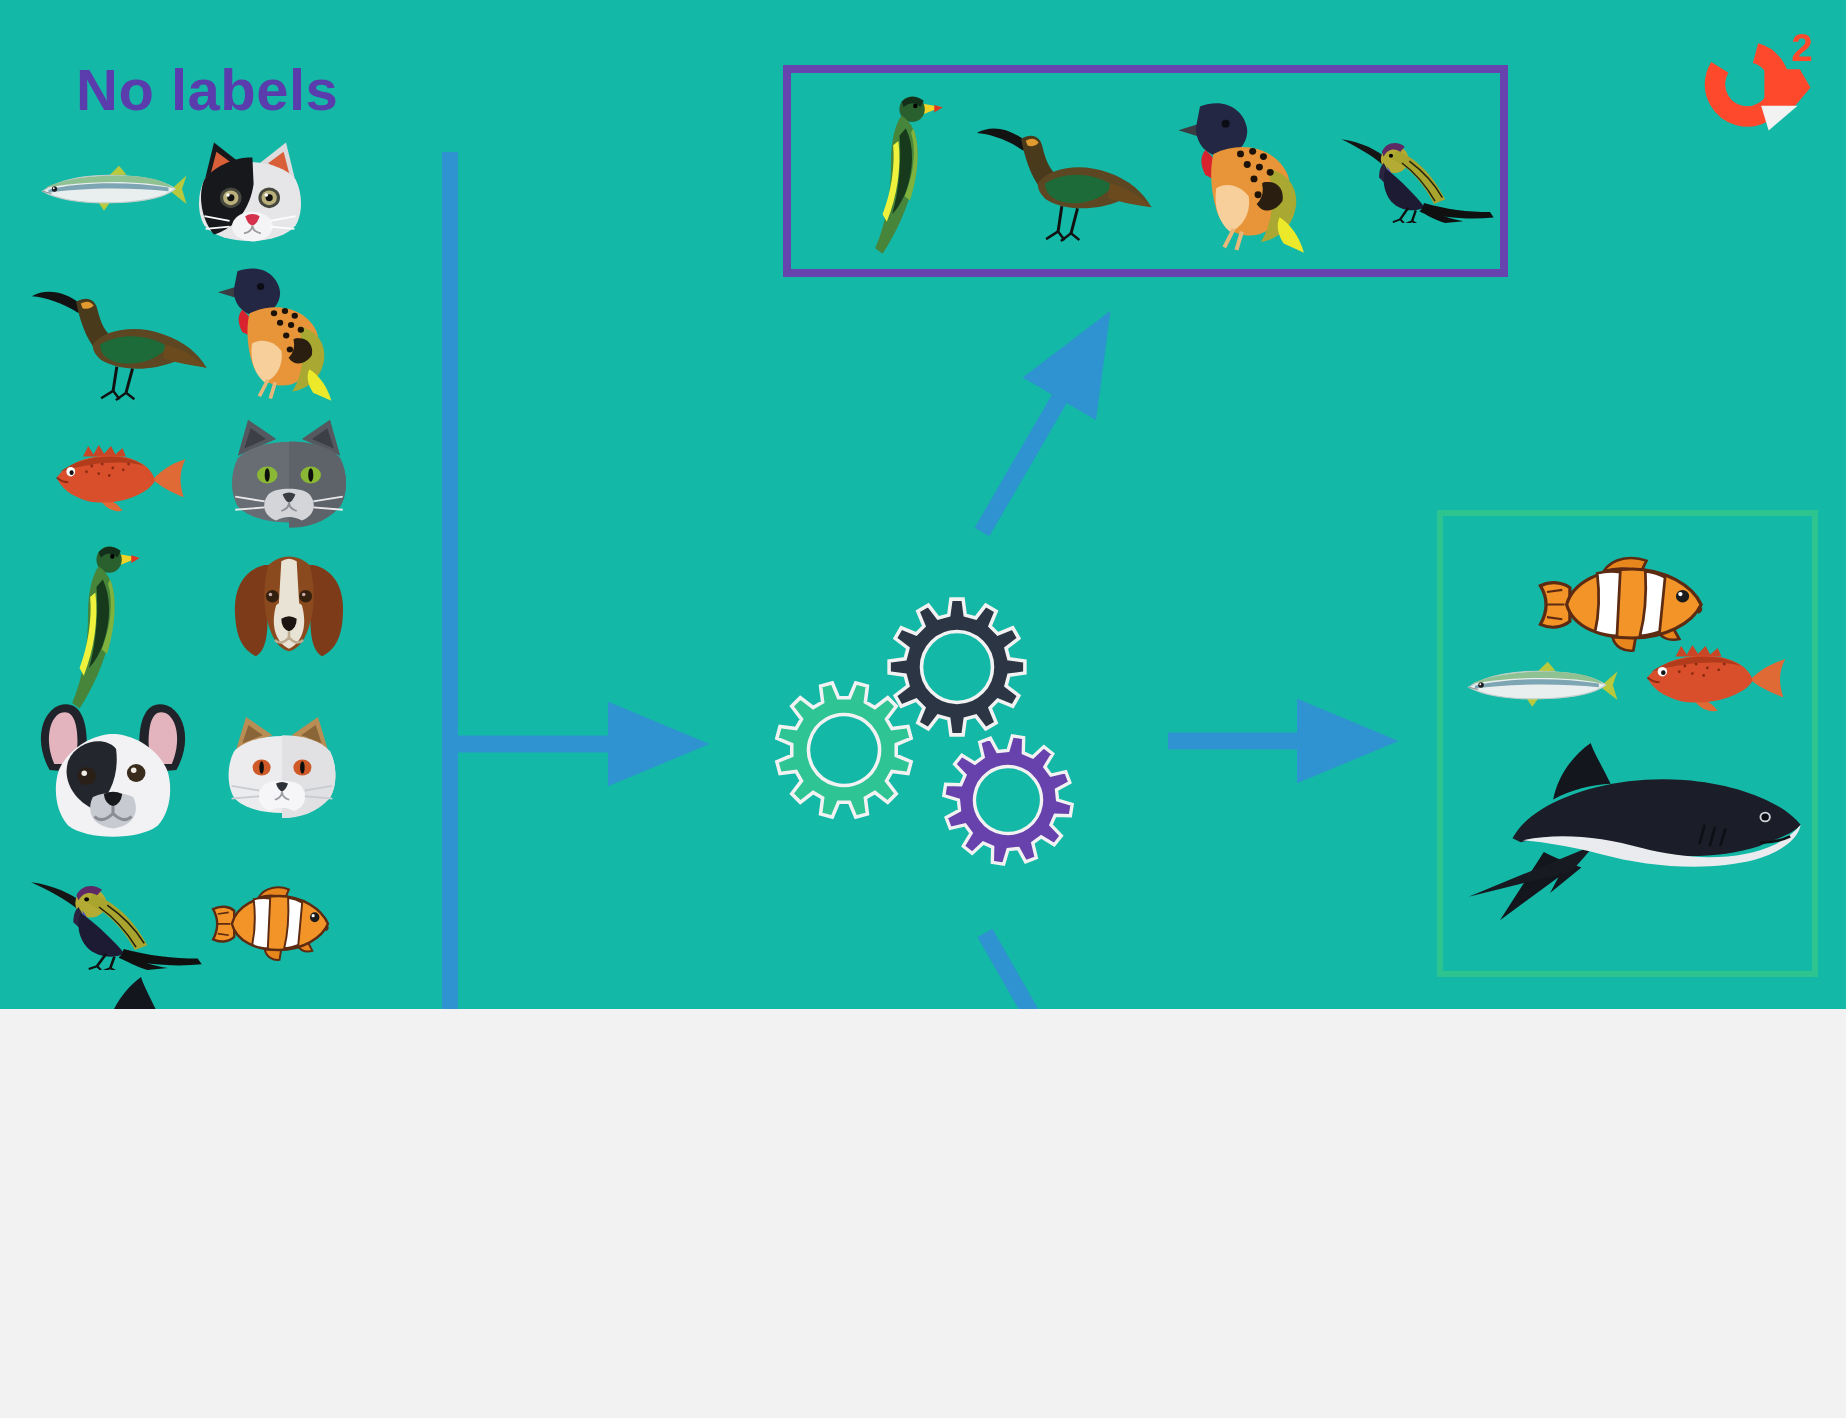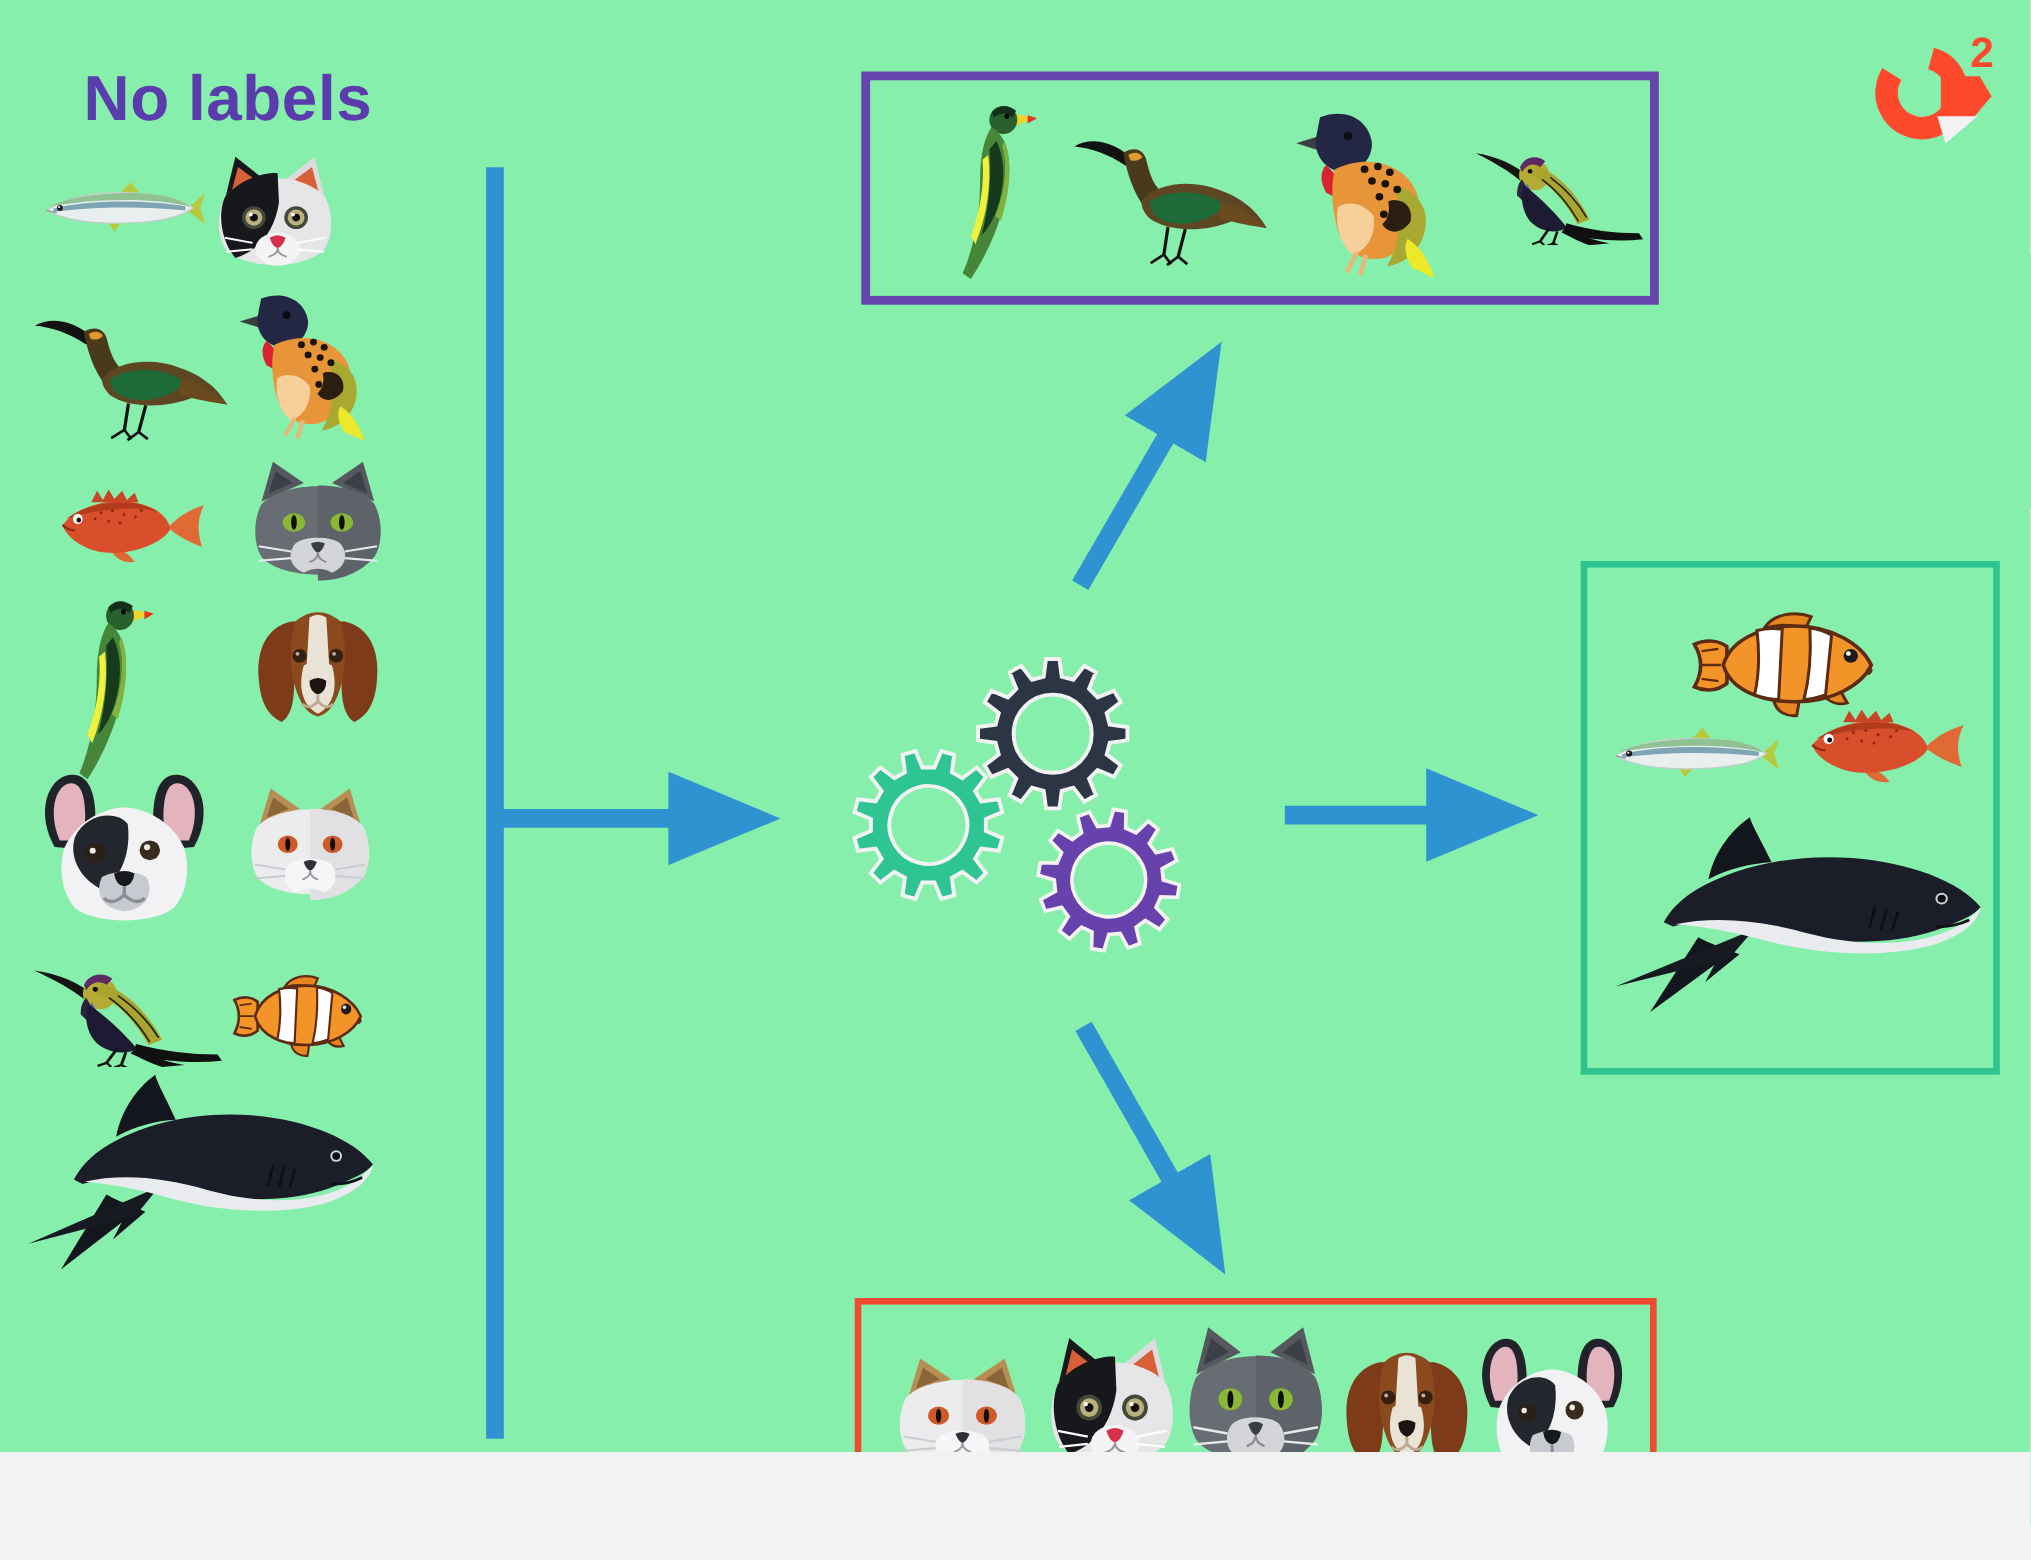--- a/index.html
+++ b/index.html
@@ -1,16 +1,16 @@
 <!DOCTYPE html>
 <html><head>
 <meta charset="utf-8">
 <style>
   html,body{margin:0;padding:0;background:#f2f2f2;}
-  .stage{position:relative;width:1846px;height:1320px;background:#86efac;overflow:hidden;
+  .stage{position:relative;width:1846px;height:1009px;background:#14b8a6;overflow:hidden;
          font-family:"Liberation Sans",sans-serif;}
   .title{position:absolute;left:76px;top:56px;font-size:58px;font-weight:800;
          color:#5b3cad;letter-spacing:.5px;margin:0;}
   .animal{position:absolute;}
   .cluster{position:absolute;box-sizing:border-box;background:transparent;}
   .box-birds{left:783px;top:65px;width:725px;height:212px;border:8px solid #6743ad;}
   .box-fish{left:1437px;top:510px;width:381px;height:467px;border:6px solid #2ec48f;}
   .box-mammals{left:777px;top:1180px;width:729px;height:197px;border:6px solid #f04a33;}
   .overlay{position:absolute;left:0;top:0;pointer-events:none;}
   .gear{position:absolute;}

